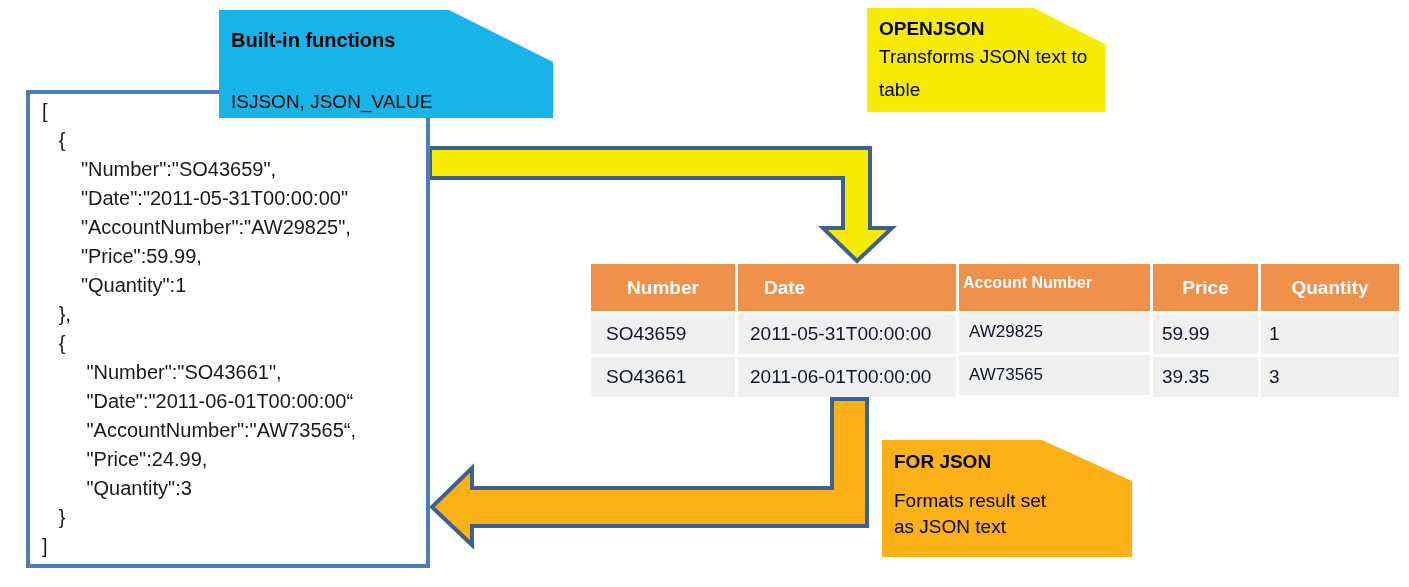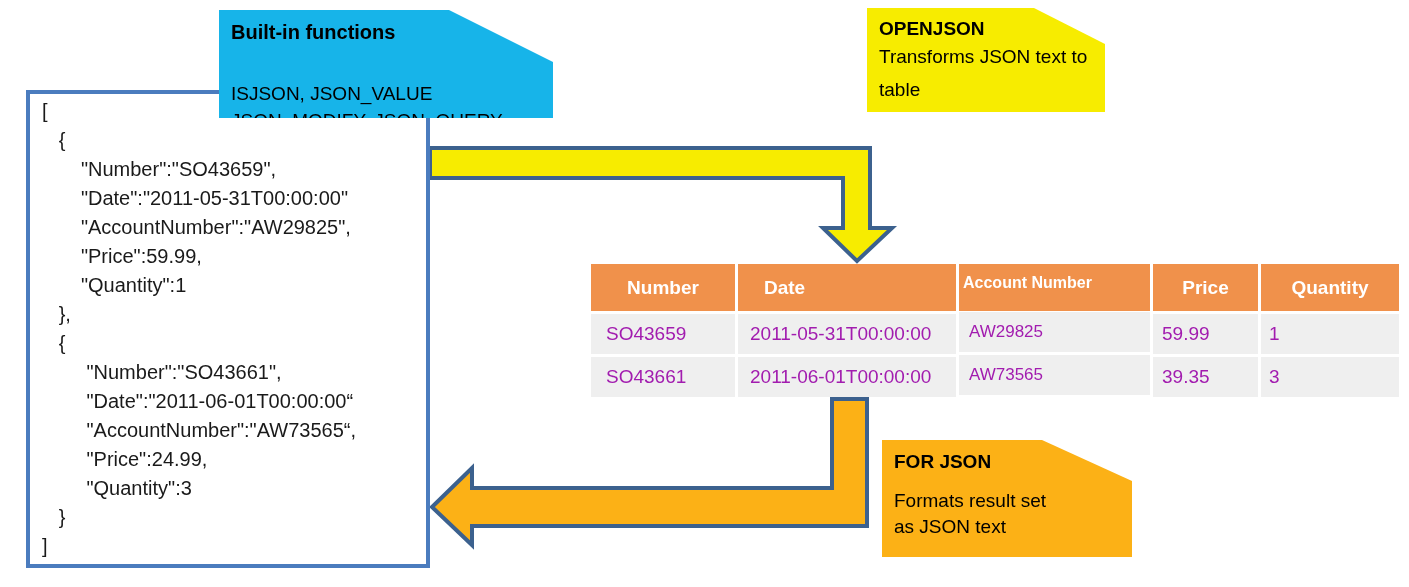--- a/index.html
+++ b/index.html
@@ -39,21 +39,21 @@
 
   .callout{position:absolute;color:#000;}
   .callout-title{font-weight:bold;}
   .pre{white-space:pre;}
   .callout-blue{
     left:219px;top:10px;width:334px;height:108px;
     background:var(--blue-callout);
     clip-path:polygon(0 0,230px 0,334px 52px,334px 100%,0 100%);
     padding:9px 12px;
   }
-  .callout-blue .callout-title{font-size:20px;line-height:26px;}
+  .callout-blue .callout-title{font-size:20px;line-height:26px;margin-top:8px;}
   .callout-blue .callout-body{font-size:19px;line-height:27px;margin-top:35px;}
 
   .callout-yellow{
     left:867px;top:8px;width:238px;height:104px;
     background:var(--yellow);
     clip-path:polygon(0 0,167px 0,100% 36px,100% 100%,0 100%);
     padding:10px 12px;
   }
   .callout-yellow .callout-title{font-size:19px;}
   .callout-yellow .callout-body{font-size:19px;line-height:33px;}
@@ -77,21 +77,21 @@
   }
   .th{
     background:var(--header-orange);
     color:#ffffff;font-weight:bold;font-size:19px;
     display:flex;align-items:center;justify-content:center;
   }
   .th-date{justify-content:flex-start;padding-left:26px;}
   .th-acct{justify-content:flex-start;align-items:flex-start;padding-left:4px;padding-top:10px;font-size:16px;}
   .td{
     background:var(--row-bg);
-    color:#a21caf;font-size:19px;
+    color:#0f172a;font-size:19px;
     display:flex;align-items:center;
     padding-left:15px;
   }
   .td-date{padding-left:12px;}
   .td-acct{padding-left:10px;font-size:17px;transform:translateY(-2px);}
   .td-price{padding-left:9px;}
   .td-qty{padding-left:8px;}
 </style>
 </head>
 <body>

